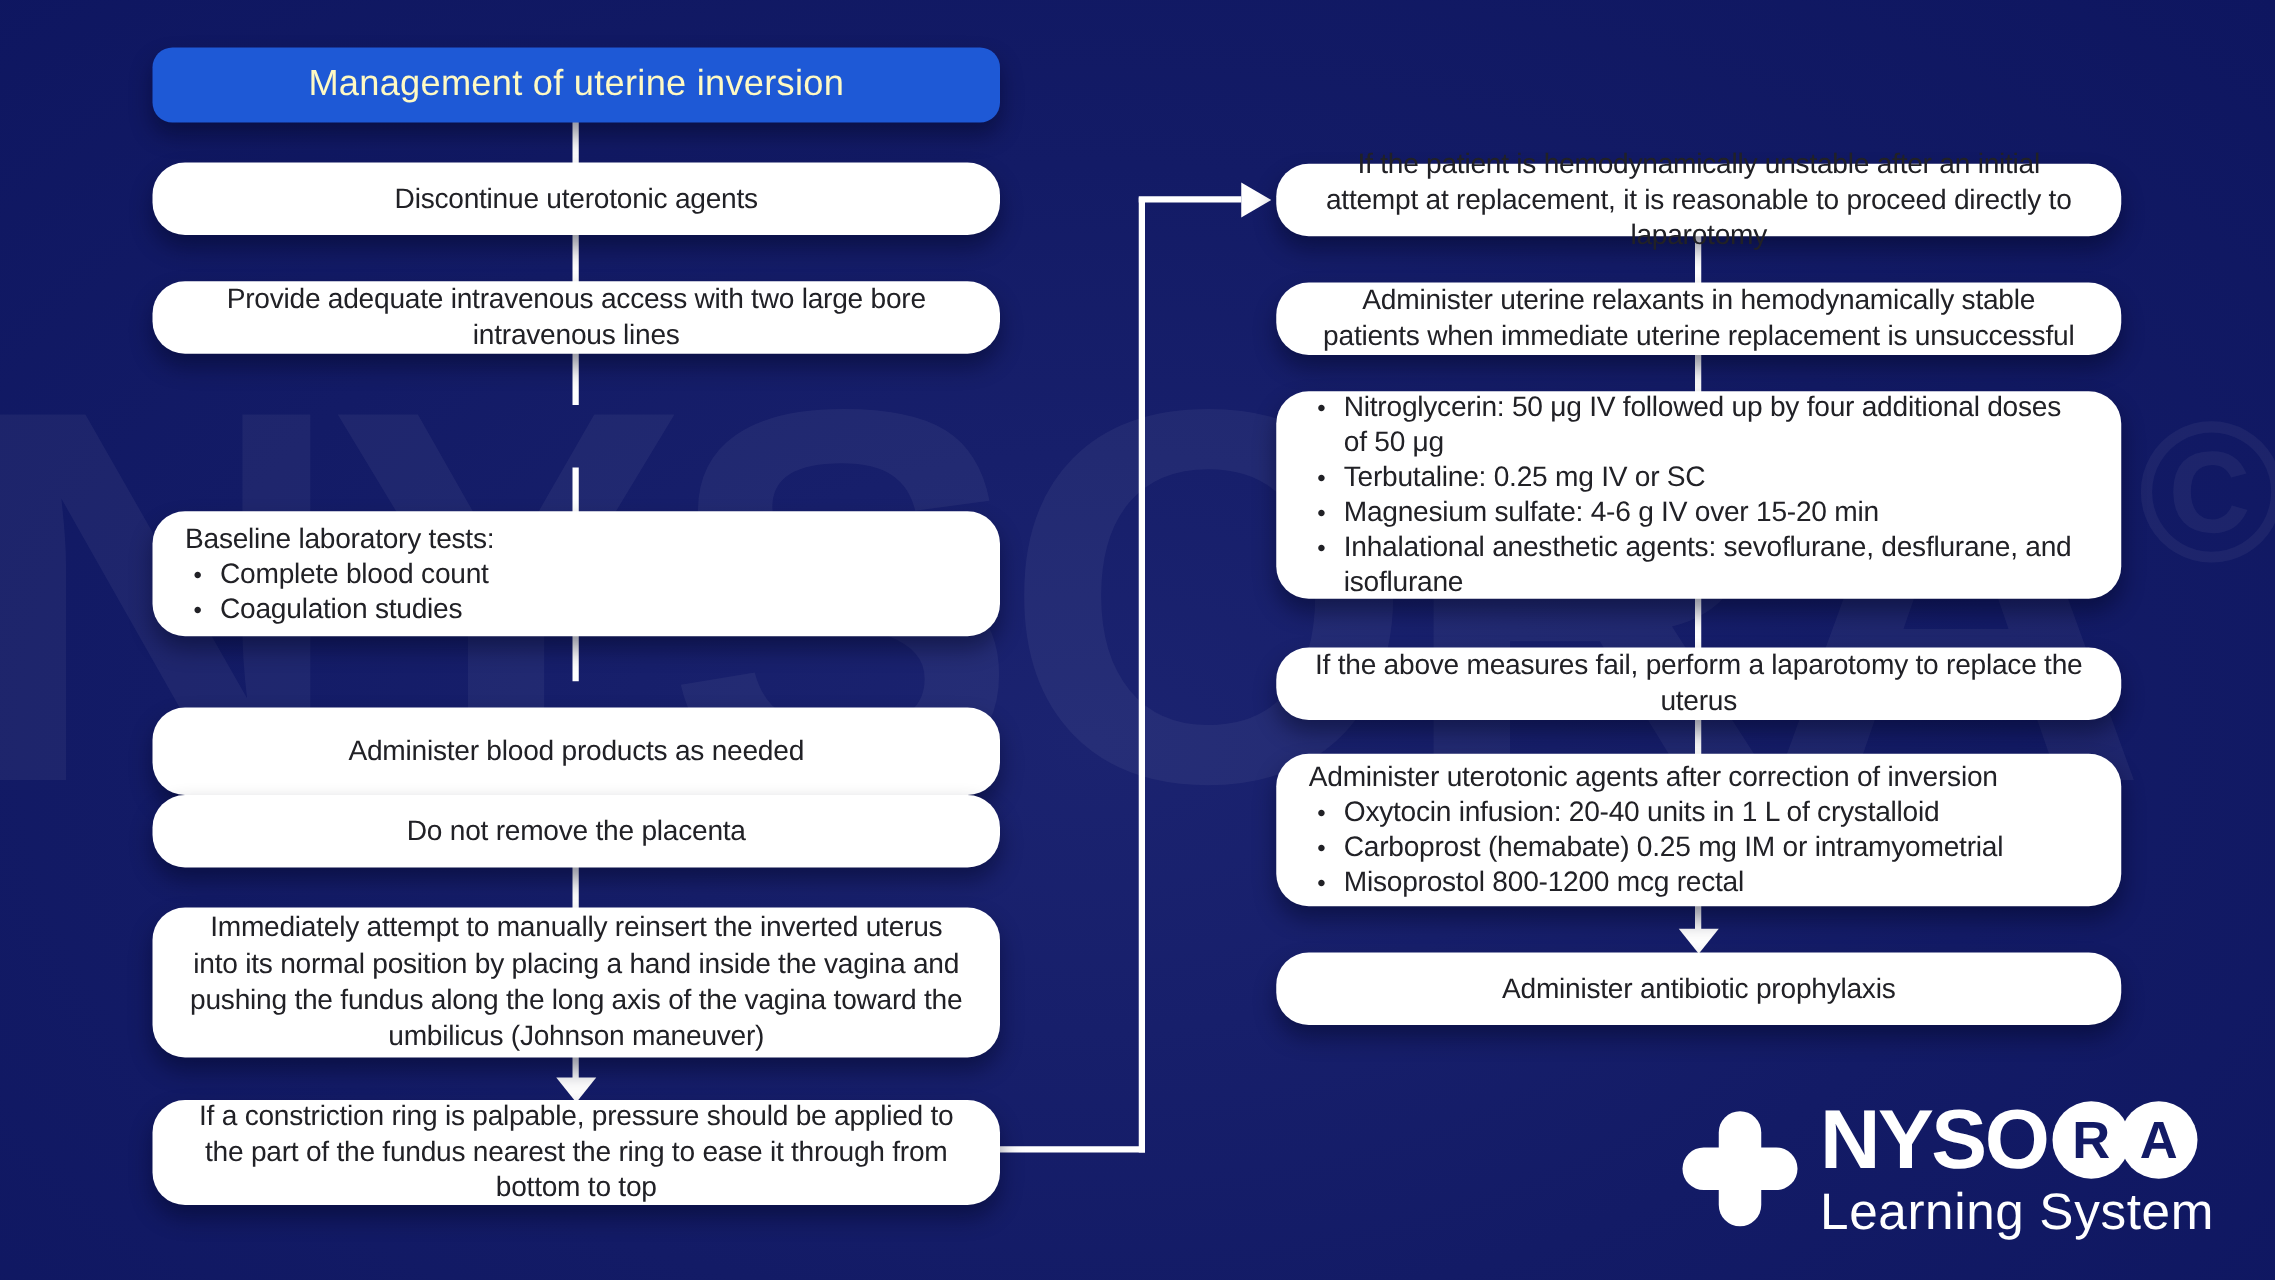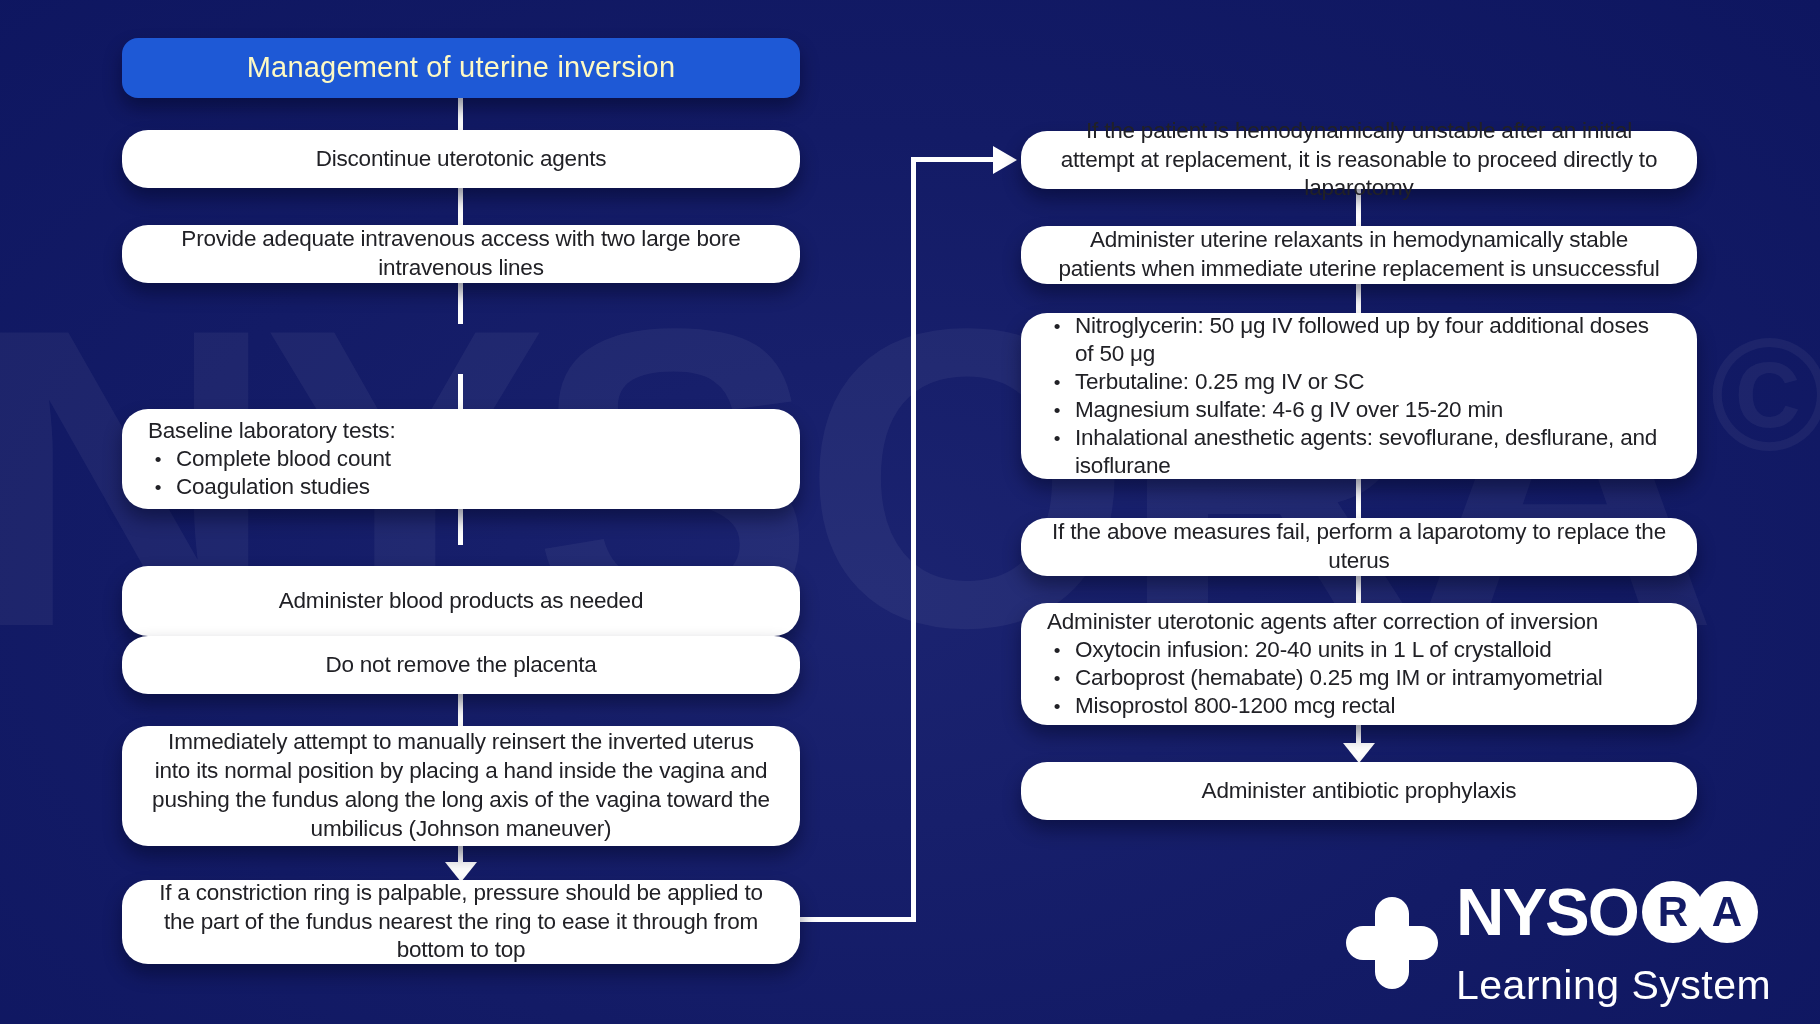--- a/index.html
+++ b/index.html
@@ -66,21 +66,21 @@
   .logo-text { display:flex; flex-direction:column; }
   .brand-row { display:flex; align-items:center; }
   .brand-prefix { color:#ffffff; font-size:67px; font-weight:800;
     letter-spacing:-2px; line-height:1; }
   .letter-circle { width:62px; height:62px; border-radius:50%; background:#ffffff;
     color:#131b66; display:flex; align-items:center; justify-content:center;
     font-size:42px; font-weight:800; line-height:1; }
   .circle-r { margin-left:4px; }
   .circle-a { margin-left:-8px; }
   .logo-subtitle { color:#ffffff; font-size:41px; font-weight:400;
-    letter-spacing:0.5px; margin-top:18px; line-height:1.1; }
+    letter-spacing:0.5px; margin-top:2px; line-height:1.1; }
 </style>
 </head>
 <body>
 
 <div class="stage">
 
   <div class="watermark"><span>NYSORA</span><span class="wm-c">©</span></div>
 
   <div class="vline" style="left:458px; top:94px;  width:5px; height:40px;"></div>
   <div class="vline" style="left:458px; top:184px; width:5px; height:45px;"></div>

